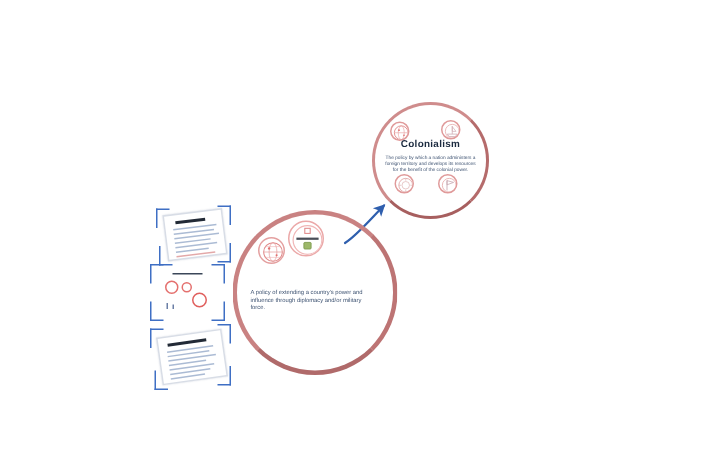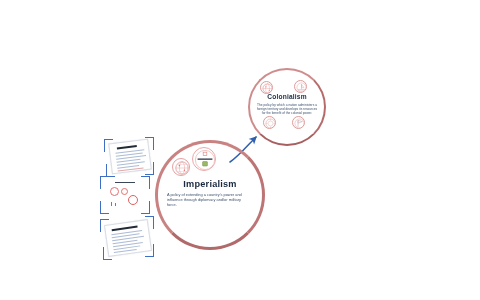--- a/index.html
+++ b/index.html
@@ -285,21 +285,20 @@
 
     <div class="icon-disc" id="imp-icon-large">
       <svg viewBox="0 0 24 24" width="24" height="24">
         <circle cx="12" cy="12" r="9.6" fill="none" stroke="#f0b6b6" stroke-width="0.8"></circle>
         <rect x="10.2" y="4.2" width="3.6" height="3.4" fill="none" stroke="#e08a8a" stroke-width="0.7"></rect>
         <rect x="4.6" y="10.4" width="14.8" height="1.5" fill="#4a4f58"></rect>
         <rect x="9.6" y="13.6" width="4.8" height="4.4" rx="0.6" fill="#9db86a" stroke="#7d9a4e" stroke-width="0.6"></rect>
       </svg>
     </div>
 
-    <div class="bubble-title">Imperialism</div>
     <div class="bubble-desc">A policy of extending a country's power and influence through diplomacy and/or military force.</div>
   </div>
 
   <div class="bubble" id="bubble-colonialism">
     <div class="bubble-ring"></div>
 
     <div class="icon-disc" id="col-icon-tl">
       <svg viewBox="0 0 13 13" width="13" height="13">
         <circle cx="6.5" cy="6.5" r="4.6" fill="none" stroke="#e08888" stroke-width="0.6"></circle>
         <ellipse cx="6.5" cy="6.5" rx="2" ry="4.6" fill="none" stroke="#eaa6a6" stroke-width="0.45"></ellipse>

